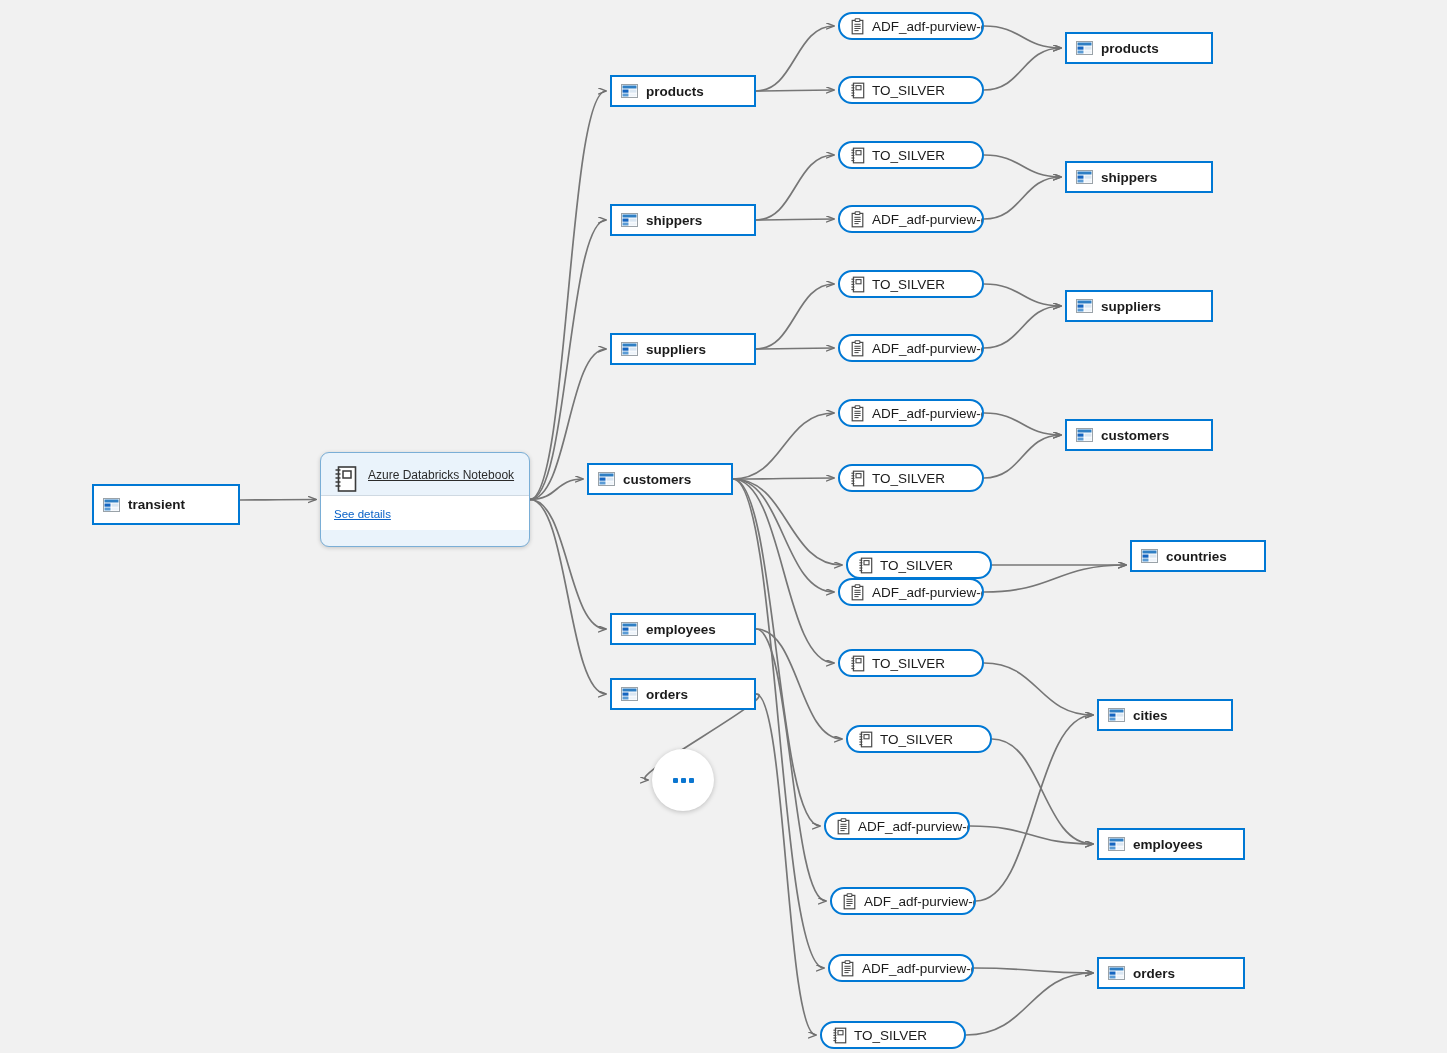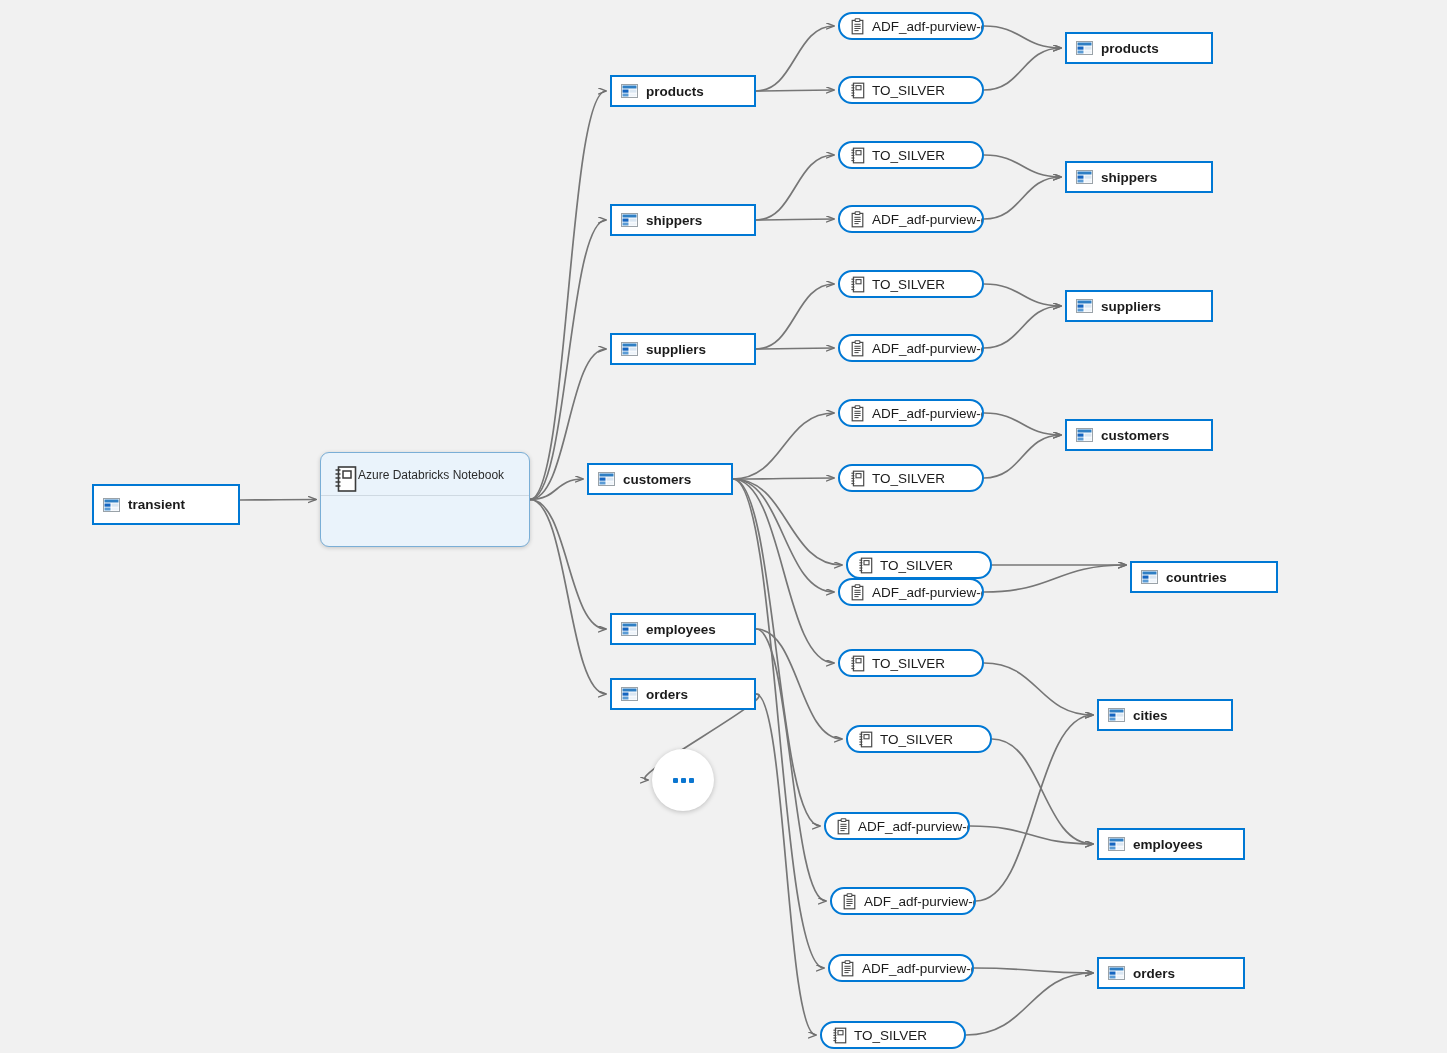--- a/index.html
+++ b/index.html
@@ -47,21 +47,21 @@
   .card{
     position:absolute;
     box-sizing:border-box;
     background:#eaf3fb;
     border:1px solid #7aaed6;
     border-radius:9px;
     box-shadow:0 1px 4px rgba(0,0,0,.18);
     overflow:hidden;
   }
   .card-top{display:flex;align-items:flex-start;padding:12px 14px 2px 12px;}
-  .card-kind{font-size:12px;color:#2b2b2b;margin-top:3px;white-space:nowrap;}
+  .card-kind{font-size:12px;color:#2b2b2b;margin-left:10px;margin-top:3px;white-space:nowrap;text-decoration:underline;}
   .card-title{
     font-size:18px;font-weight:bold;color:#111;
     padding:0 14px 10px 13px;letter-spacing:.2px;
   }
   .card-sep{height:1px;background:#cfd9e2;margin:0;}
   .card-foot{padding:8px 14px 8px 13px;background:#ffffff;}
   .card-link{font-size:11.5px;color:#0a62c7;text-decoration:underline;cursor:pointer;}
 
   
   .expander{
@@ -144,20 +144,23 @@
                 <path d="M2.5 9 h5"></path>
                 <path d="M2.5 13 h5"></path>
               <path d="M2.5 17 h5"></path>
                 <path d="M2.5 21 h5"></path>
             </g>
           </svg>
         </span>
         <span class="card-kind">Azure Databricks Notebook</span>
       </div>
       <div class="card-sep"></div>
+      <div class="card-foot">
+        <span class="card-link">See details</span>
+      </div>
     </div>
 
     <div class="expander" id="expander-node" style="left: 652px; top: 749px; width: 62px; height: 62px;">
       <span class="dots">
           <i></i>
           <i></i>
           <i></i>
         </span>
     </div>
 
@@ -297,21 +300,21 @@
             <rect x="0.5" y="0.5" width="16" height="13" fill="#ffffff" stroke="#9aa2a8" stroke-width="1"></rect>
             <rect x="1.5" y="1.5" width="14" height="3" fill="#2f7fc4"></rect>
             <rect x="1.5" y="5.5" width="6" height="3.2" fill="#1565c0"></rect>
             <rect x="8.5" y="5.5" width="7" height="3.2" fill="#d9e6f2"></rect>
             <rect x="1.5" y="9.5" width="6" height="3" fill="#5a9bd5"></rect>
             <rect x="8.5" y="9.5" width="7" height="3" fill="#eef4fa"></rect>
           </svg>
         </span>
         <span class="label">customers</span>
       </div>
-      <div class="asset" id="sv-countries" style="left: 1130px; top: 561px; width: 148px; height: 32px;">
+      <div class="asset" id="sv-countries" style="left: 1130px; top: 540px; width: 136px; height: 32px;">
         <span>
           <svg class="ico" width="17" height="14" viewBox="0 0 17 14">
             <rect x="0.5" y="0.5" width="16" height="13" fill="#ffffff" stroke="#9aa2a8" stroke-width="1"></rect>
             <rect x="1.5" y="1.5" width="14" height="3" fill="#2f7fc4"></rect>
             <rect x="1.5" y="5.5" width="6" height="3.2" fill="#1565c0"></rect>
             <rect x="8.5" y="5.5" width="7" height="3.2" fill="#d9e6f2"></rect>
             <rect x="1.5" y="9.5" width="6" height="3" fill="#5a9bd5"></rect>
             <rect x="8.5" y="9.5" width="7" height="3" fill="#eef4fa"></rect>
           </svg>
         </span>

